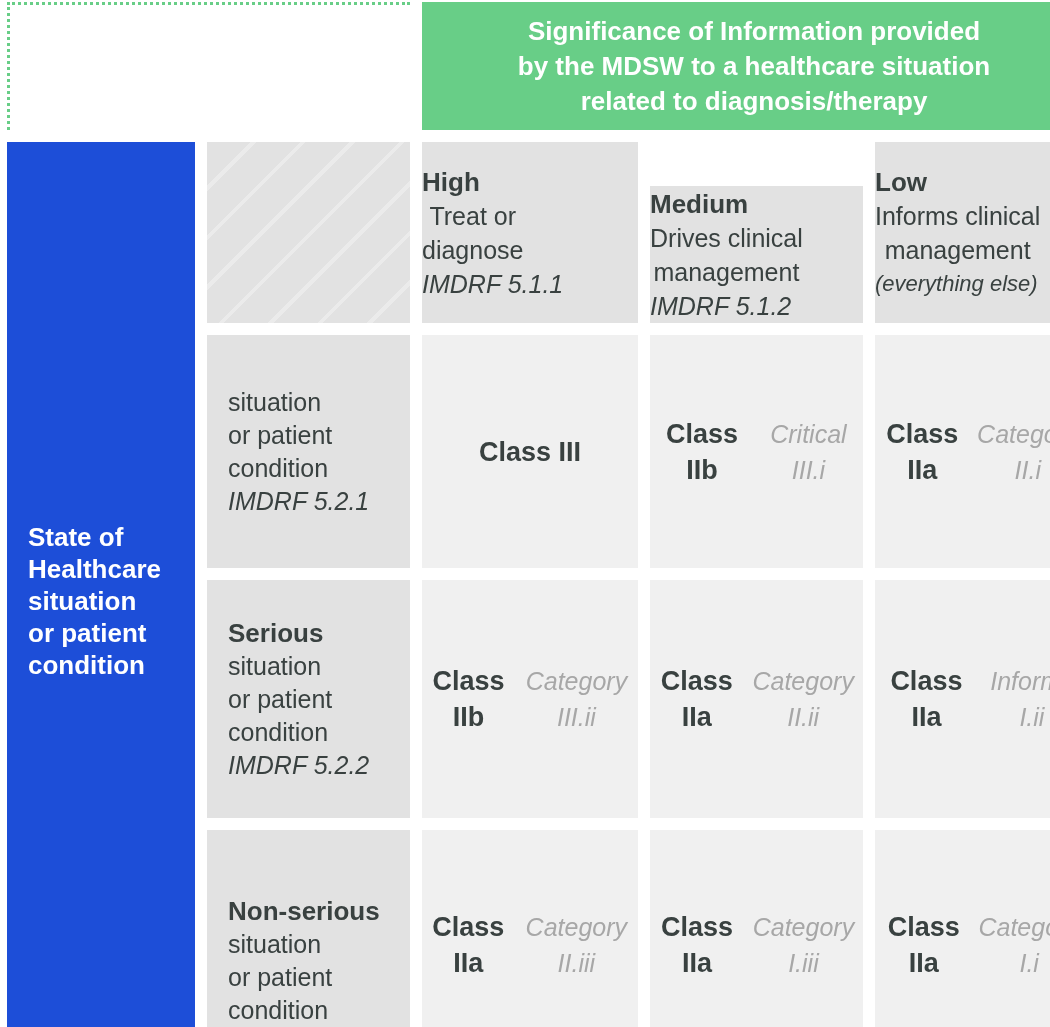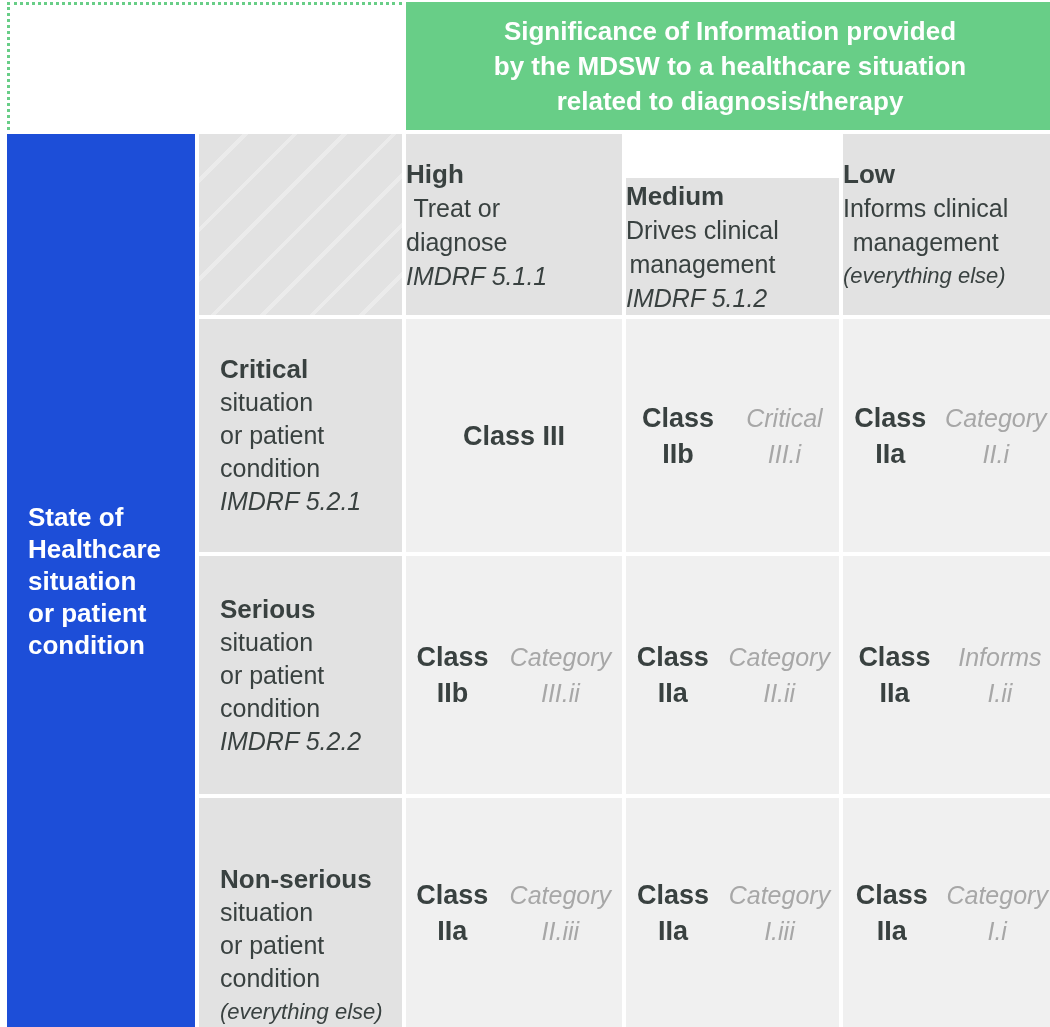--- a/index.html
+++ b/index.html
@@ -10,21 +10,21 @@
   }
   .board {
     position: relative;
     width: 974px;
     height: 1027px;
     background: #ffffff;
     box-sizing: border-box;
     display: grid;
     grid-template-columns: 188px 203px 216px 213px 211px;
     grid-template-rows: 128px 181px 233px 238px 230px;
-    gap: 4px;
+    gap: 12px;
     padding: 2px 4px 7px 7px;
   }
   .cell { box-sizing: border-box; }
 
   
   .corner {
     grid-area: 1 / 1 / 2 / 3;
     background: #ffffff;
     border-top: 3px dotted #68ce87;
     border-left: 3px dotted #68ce87;
@@ -146,21 +146,20 @@
     <span class="ref-line" data-variant="normal">IMDRF 5.1.2</span>
   </div>
   <div class="cell col-header ch-2">
     <span class="col-title">Low</span>
     <span class="col-sub">Informs clinical
 management</span>
     <span class="ref-line" data-variant="small">(everything else)</span>
   </div>
 
   <div class="cell row-header rh-0">
-    <span class="row-title">Critical</span>
     <span class="row-sub">situation
 or patient
 condition</span>
     <span class="ref-line" data-variant="normal">IMDRF 5.2.1</span>
   </div>
   <div class="cell row-header rh-1">
     <span class="row-title">Serious</span>
     <span class="row-sub">situation
 or patient
 condition</span>

